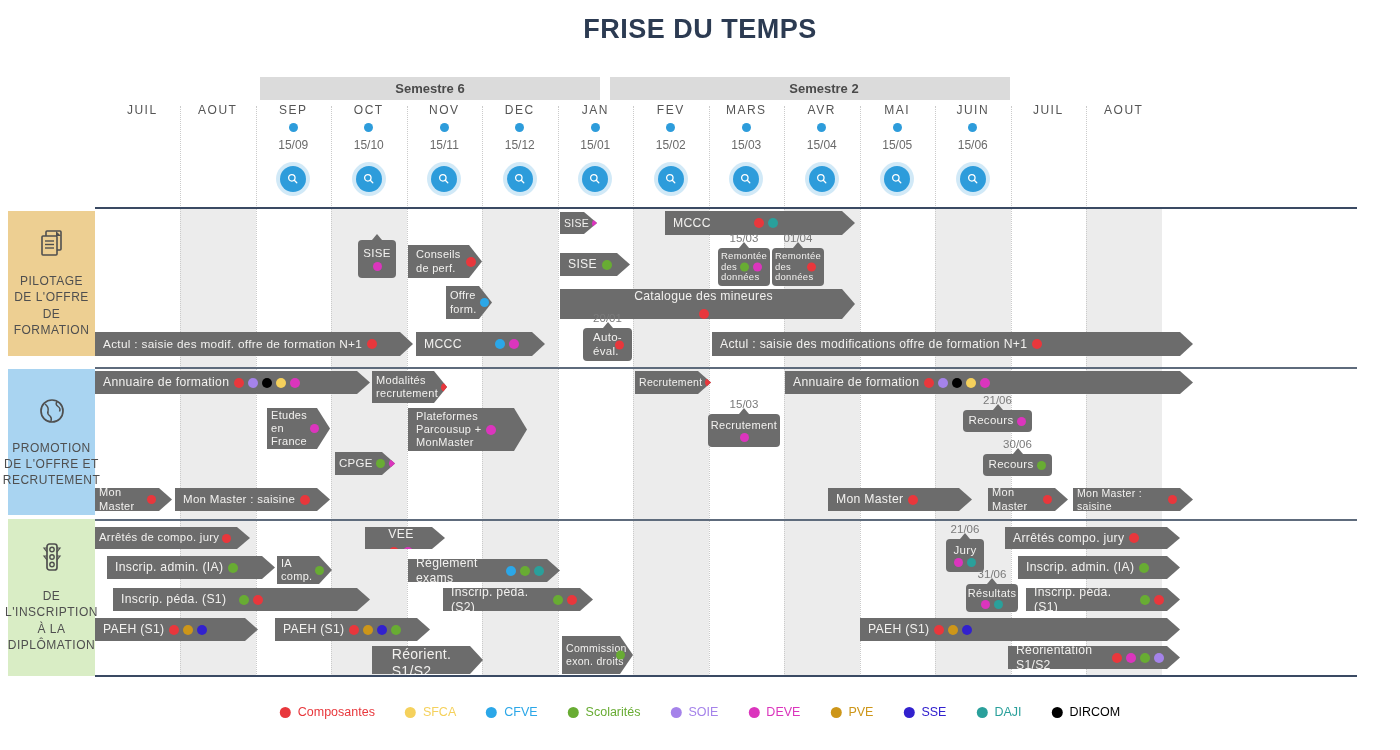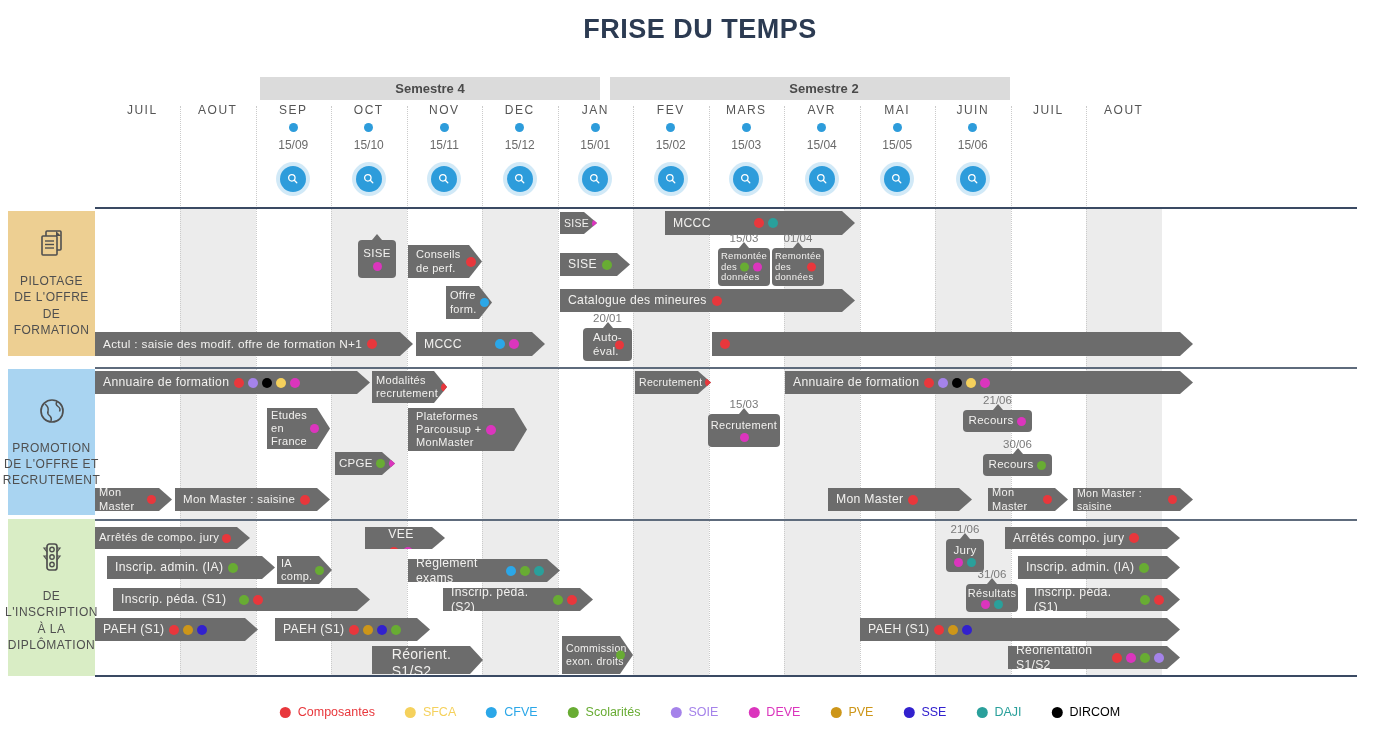--- a/index.html
+++ b/index.html
@@ -54,21 +54,21 @@
     display:flex; align-items:center; gap:30px; z-index:2; }
   .legend-item { display:flex; align-items:center; gap:7px; font-size:12.5px; }
   .legend-dot { width:11px; height:11px; border-radius:50%; }
 </style>
 </head>
 <body>
 
 <div id="canvas">
   <div class="page-title">FRISE DU TEMPS</div>
   <div id="header">
-      <div class="sem-bar" style="left: 260px; top: 77px; width: 340px;">Semestre 4</div>
+      <div class="sem-bar" style="left: 260px; top: 77px; width: 340px;">Semestre 6</div>
       <div class="sem-bar" style="left: 610px; top: 77px; width: 400px; padding-left: 28px;">Semestre 2</div>
       <div class="month-label" style="left: 104.5px; top: 103px;">JUIL</div>
       <div class="month-label" style="left: 180px; top: 103px;">AOUT</div>
       <div class="month-label" style="left: 255.5px; top: 103px;">SEP</div>
       <div class="marker-dot" style="left: 288.75px; top: 123px;"></div>
       <div class="marker-date" style="left: 263.25px; top: 138px;">15/09</div>
       <div class="zoom-btn" style="left: 280.25px; top: 166px;">
         <span style="display:flex">
           <svg viewBox="0 0 24 24" width="14" height="14">
             <circle cx="10" cy="10" r="5.5" fill="none" stroke="#fff" stroke-width="2.2"></circle>
@@ -245,27 +245,27 @@
       <div class="callout" style="left: 718px; top: 248px; width: 52px; height: 38px; font-size: 9.5px;"><span class="bar-text">Remontée
 des
 données</span><span class="dots overlay"><span class="dot" style="background: rgb(104, 172, 51); width: 9px; height: 9px;"></span><span class="dot" style="background: rgb(219, 53, 189); width: 9px; height: 9px;"></span></span></div>
       <div class="callout-date" style="left: 708px; top: 232px; width: 72px;">15/03</div>
       <div class="callout" style="left: 772px; top: 248px; width: 52px; height: 38px; font-size: 9.5px;"><span class="bar-text">Remontée
 des
 données</span><span class="dots overlay"><span class="dot" style="background: rgb(232, 55, 60); width: 9px; height: 9px;"></span></span></div>
       <div class="callout-date" style="left: 762px; top: 232px; width: 72px;">01/04</div>
       <div class="bar tight" style="left: 446px; top: 286px; width: 46px; height: 33px; font-size: 11px;"><span class="bar-text">Offre
 form.</span><span class="dots"><span class="dot" style="background: rgb(43, 167, 232); width: 9px; height: 9px;"></span></span></div>
-      <div class="bar" style="left: 560px; top: 289px; width: 295px; height: 23px;"><span class="bar-text">Catalogue des mineures</span><span class="dots"><span class="dot" style="background: rgb(232, 55, 60);"></span></span></div>
+      <div class="bar" style="left: 560px; top: 289px; width: 295px; height: 30px; flex-direction: column;"><span class="bar-text">Catalogue des mineures</span><span class="dots"><span class="dot" style="background: rgb(232, 55, 60);"></span></span></div>
       <div class="callout" style="left: 583px; top: 328px; width: 49px; height: 33px; font-size: 11.5px;"><span class="bar-text">Auto-
 éval.</span><span class="dots overlay"><span class="dot" style="background: rgb(232, 55, 60); width: 9px; height: 9px;"></span></span></div>
       <div class="callout-date" style="left: 573px; top: 312px; width: 69px;">20/01</div>
       <div class="bar" style="left: 95px; top: 332px; width: 318px; height: 24px; font-size: 11.8px;"><span class="bar-text">Actul : saisie des modif. offre de formation N+1</span><span class="dots"><span class="dot" style="background: rgb(232, 55, 60);"></span></span></div>
       <div class="bar" style="left: 416px; top: 332px; width: 129px; height: 24px;"><span class="bar-text">MCCC</span><span class="dots" style="margin-left: 28px;"><span class="dot" style="background: rgb(43, 167, 232);"></span><span class="dot" style="background: rgb(219, 53, 189);"></span></span></div>
-      <div class="bar" style="left: 712px; top: 332px; width: 481px; height: 24px;"><span class="dots"><span class="dot" style="background: rgb(232, 55, 60);"></span></span></div>
+      <div class="bar" style="left: 712px; top: 332px; width: 481px; height: 24px;"><span class="bar-text">Actul : saisie des modifications offre de formation N+1</span><span class="dots"><span class="dot" style="background: rgb(232, 55, 60);"></span></span></div>
       <div class="bar" style="left: 95px; top: 371px; width: 275px; height: 23px;"><span class="bar-text">Annuaire de formation</span><span class="dots"><span class="dot" style="background: rgb(232, 55, 60);"></span><span class="dot" style="background: rgb(165, 131, 234);"></span><span class="dot" style="background: rgb(0, 0, 0);"></span><span class="dot" style="background: rgb(245, 209, 92);"></span><span class="dot" style="background: rgb(219, 53, 189);"></span></span></div>
       <div class="bar tight" style="left: 372px; top: 371px; width: 75px; height: 32px; font-size: 11px;"><span class="bar-text">Modalités
 recrutement</span><span class="dots"><span class="dot" style="background: rgb(232, 55, 60); width: 9px; height: 9px;"></span></span></div>
       <div class="bar tight" style="left: 635px; top: 371px; width: 76px; height: 23px; font-size: 10.5px;"><span class="bar-text">Recrutement</span><span class="dots"><span class="dot" style="background: rgb(232, 55, 60); width: 9px; height: 9px;"></span></span></div>
       <div class="bar" style="left: 785px; top: 371px; width: 408px; height: 23px;"><span class="bar-text">Annuaire de formation</span><span class="dots"><span class="dot" style="background: rgb(232, 55, 60);"></span><span class="dot" style="background: rgb(165, 131, 234);"></span><span class="dot" style="background: rgb(0, 0, 0);"></span><span class="dot" style="background: rgb(245, 209, 92);"></span><span class="dot" style="background: rgb(219, 53, 189);"></span></span></div>
       <div class="bar tight" style="left: 267px; top: 408px; width: 63px; height: 41px; font-size: 11px;"><span class="bar-text">Etudes
 en
 France</span><span class="dots"><span class="dot" style="background: rgb(219, 53, 189); width: 9px; height: 9px;"></span></span></div>
       <div class="bar" style="left: 408px; top: 408px; width: 119px; height: 43px; font-size: 11px;"><span class="bar-text">Plateformes
 Parcousup +

